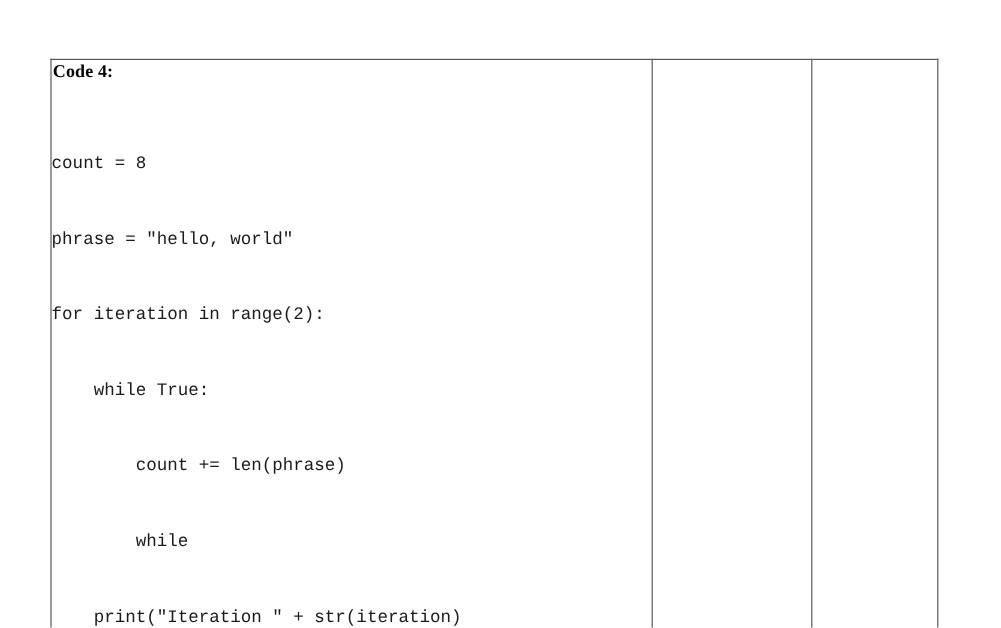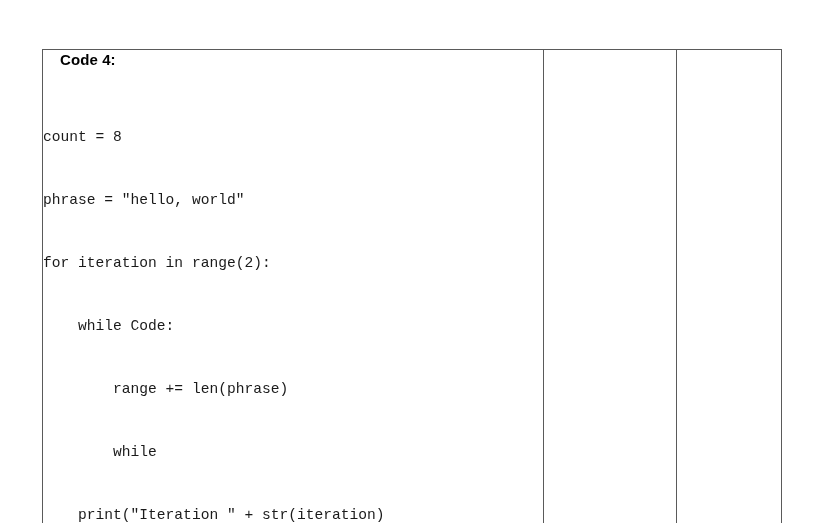--- a/index.html
+++ b/index.html
@@ -44,28 +44,27 @@
   .col-blank2 { width: 105px; }
 
   .cell-code {
     padding: 6px 4px 1px 8px;
   }
   .cell-empty {
     padding: 0;
   }
 
   .code-label {
-    font-family: Liberation Sans, sans-serif;
+    font-family: Liberation Serif, serif;
     font-weight: bold;
     font-size: 15px;
     line-height: 20px;
     color: #000000;
     margin: 0 0 0 1px;
     letter-spacing: 0.1px;
-    padding-left: 16px;
   }
 
   .code-block {
     font-family: "Liberation Mono", "DejaVu Sans Mono", monospace;
     font-size: 14.6px;
     line-height: 21px;
     color: #1a1a1a;
     white-space: pre;
     margin: 0;
     padding: 0;
@@ -96,22 +95,22 @@
     <tbody>
 
       <tr>
         <td class="cell-code">
           <div class="code-label">Code 4:</div>
           <div class="code-spacer">&nbsp;</div>
           <div class="code-block">
             <span class="code-line">count = 8</span>
             <span class="code-line">phrase = "hello, world"</span>
             <span class="code-line">for iteration in range(2):</span>
-            <span class="code-line">    while Code:</span>
-            <span class="code-line">        range += len(phrase)</span>
+            <span class="code-line">    while True:</span>
+            <span class="code-line">        count += len(phrase)</span>
             <span class="code-line">        while</span>
             <span class="code-line">    print("Iteration " + str(iteration)</span>
             
           </div>
         </td>
         <td class="cell-empty"></td>
         <td class="cell-empty"></td>
       </tr>
 
     </tbody>

